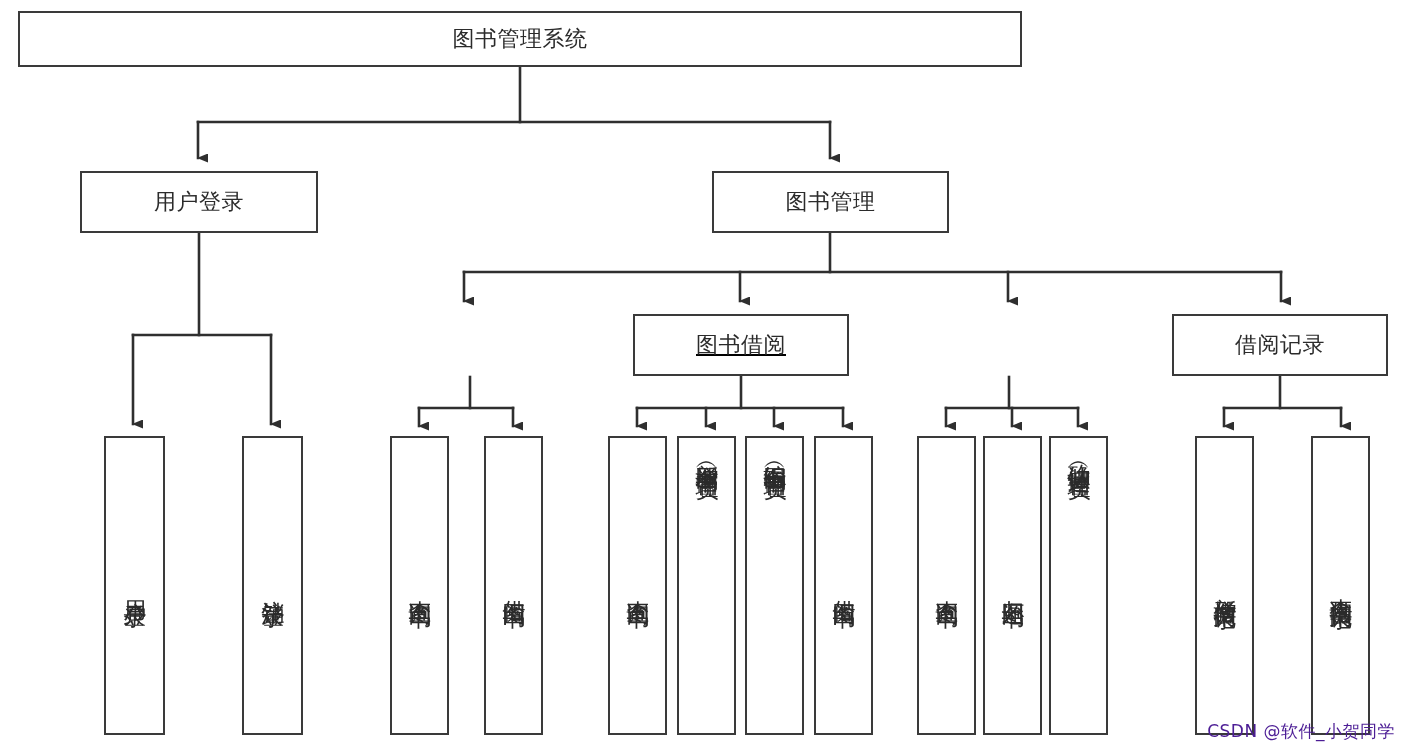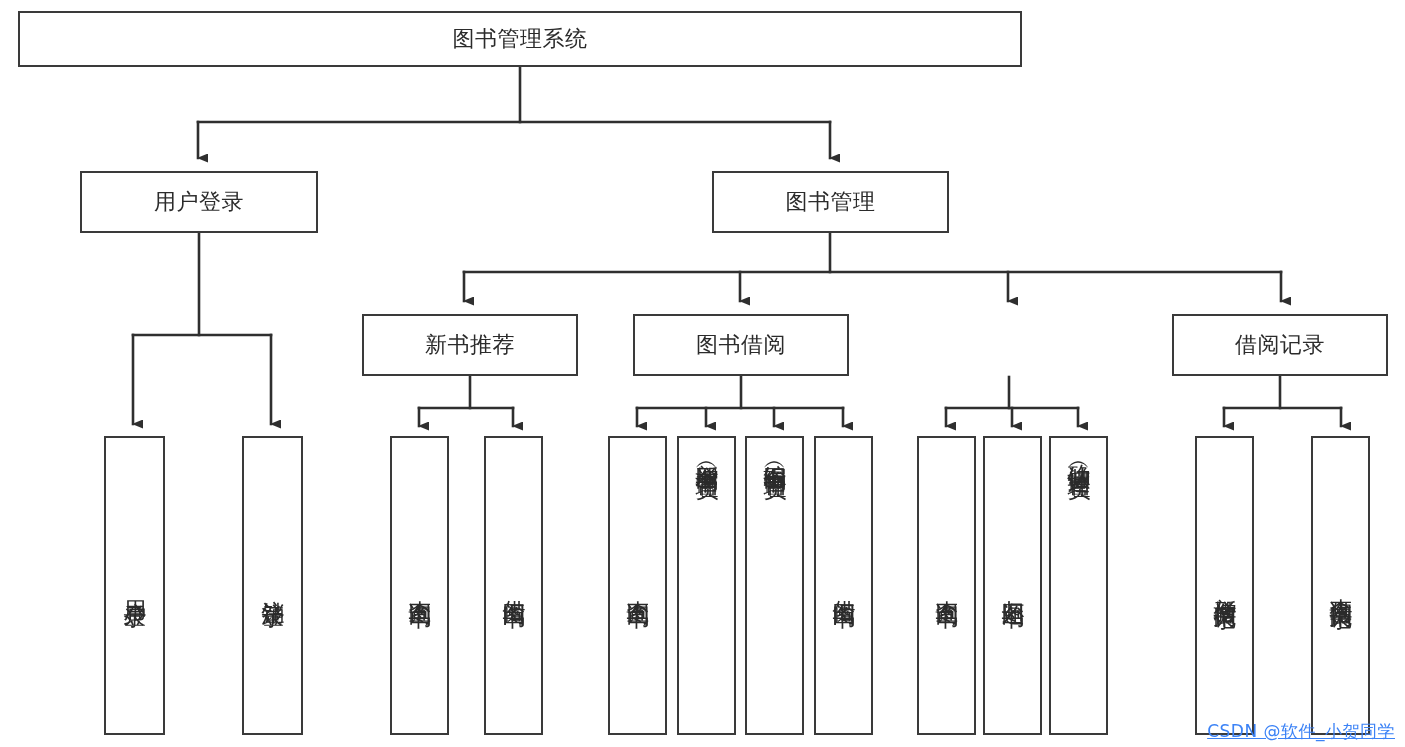--- a/index.html
+++ b/index.html
@@ -61,25 +61,24 @@
   }
   .node-vertical.center-v {
     align-items: center;
     padding-top: 0;
   }
   #watermark {
     position: absolute;
     right: 10px;
     bottom: 4px;
     font-size: 17px;
-    color: #3b82f6;
+    color: #4c1d95;
     letter-spacing: 0.5px;
     white-space: nowrap;
     user-select: none;
-    text-decoration: underline;
   }
 </style>
 </head>
 <body>
 
 <div id="diagram-root">
 
   <svg id="diagram-svg" viewBox="0 0 1405 747">
     <defs>
       <marker id="arrowhead" markerWidth="9" markerHeight="11" refX="4.5" refY="10" orient="auto" markerUnits="userSpaceOnUse">
@@ -136,25 +135,22 @@
   </div>
 
   <div class="node-box node-horizontal" style="left:80px; top:171px; width:238px; height:62px;">
     <span class="node-label">用户登录</span>
   </div>
 
   <div class="node-box node-horizontal" style="left:712px; top:171px; width:237px; height:62px;">
     <span class="node-label">图书管理</span>
   </div>
 
-  <div class="node-box node-horizontal" style="left:362px; top:314px; width:216px; height:62px;">
-    <span class="node-label">新书推荐</span>
-  </div>
-
-  <div class="node-box node-horizontal" style="left:633px; top:314px; width:216px; height:62px;">
+
+  <div class="node-box node-horizontal" style="left:633px; top:314px; width:216px; height:62px;text-decoration:underline;">
     <span class="node-label">图书借阅</span>
   </div>
 
 
   <div class="node-box node-horizontal" style="left:1172px; top:314px; width:216px; height:62px;">
     <span class="node-label">借阅记录</span>
   </div>
 
   <div class="node-box node-vertical center-v" style="left:104px; top:436px; width:61px; height:299px;">
     <span class="node-label">用户登录</span>

